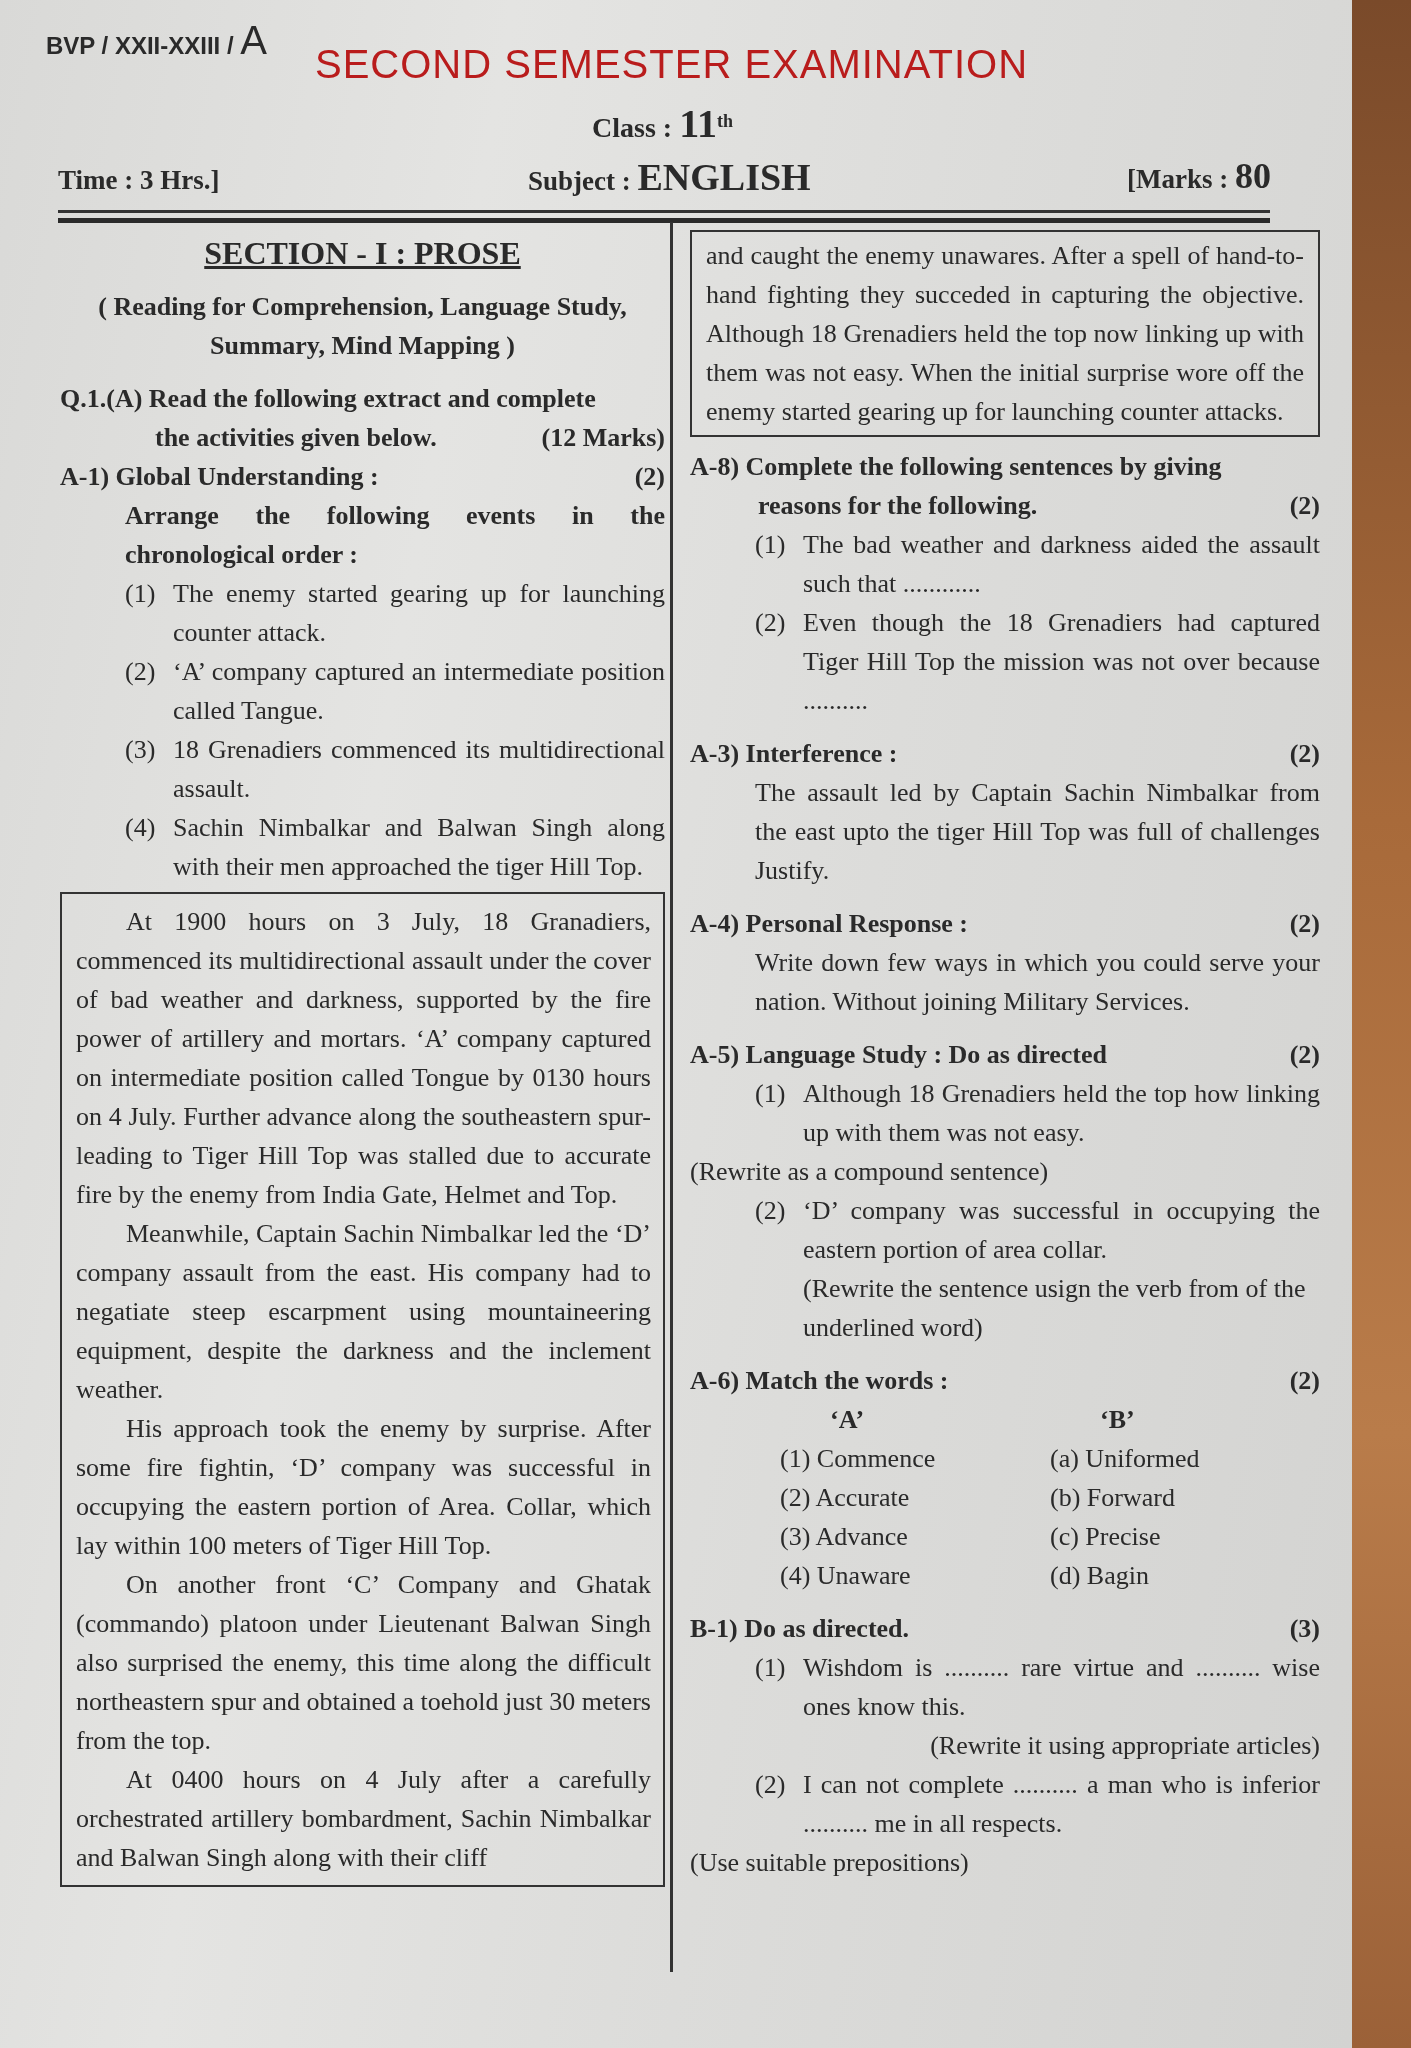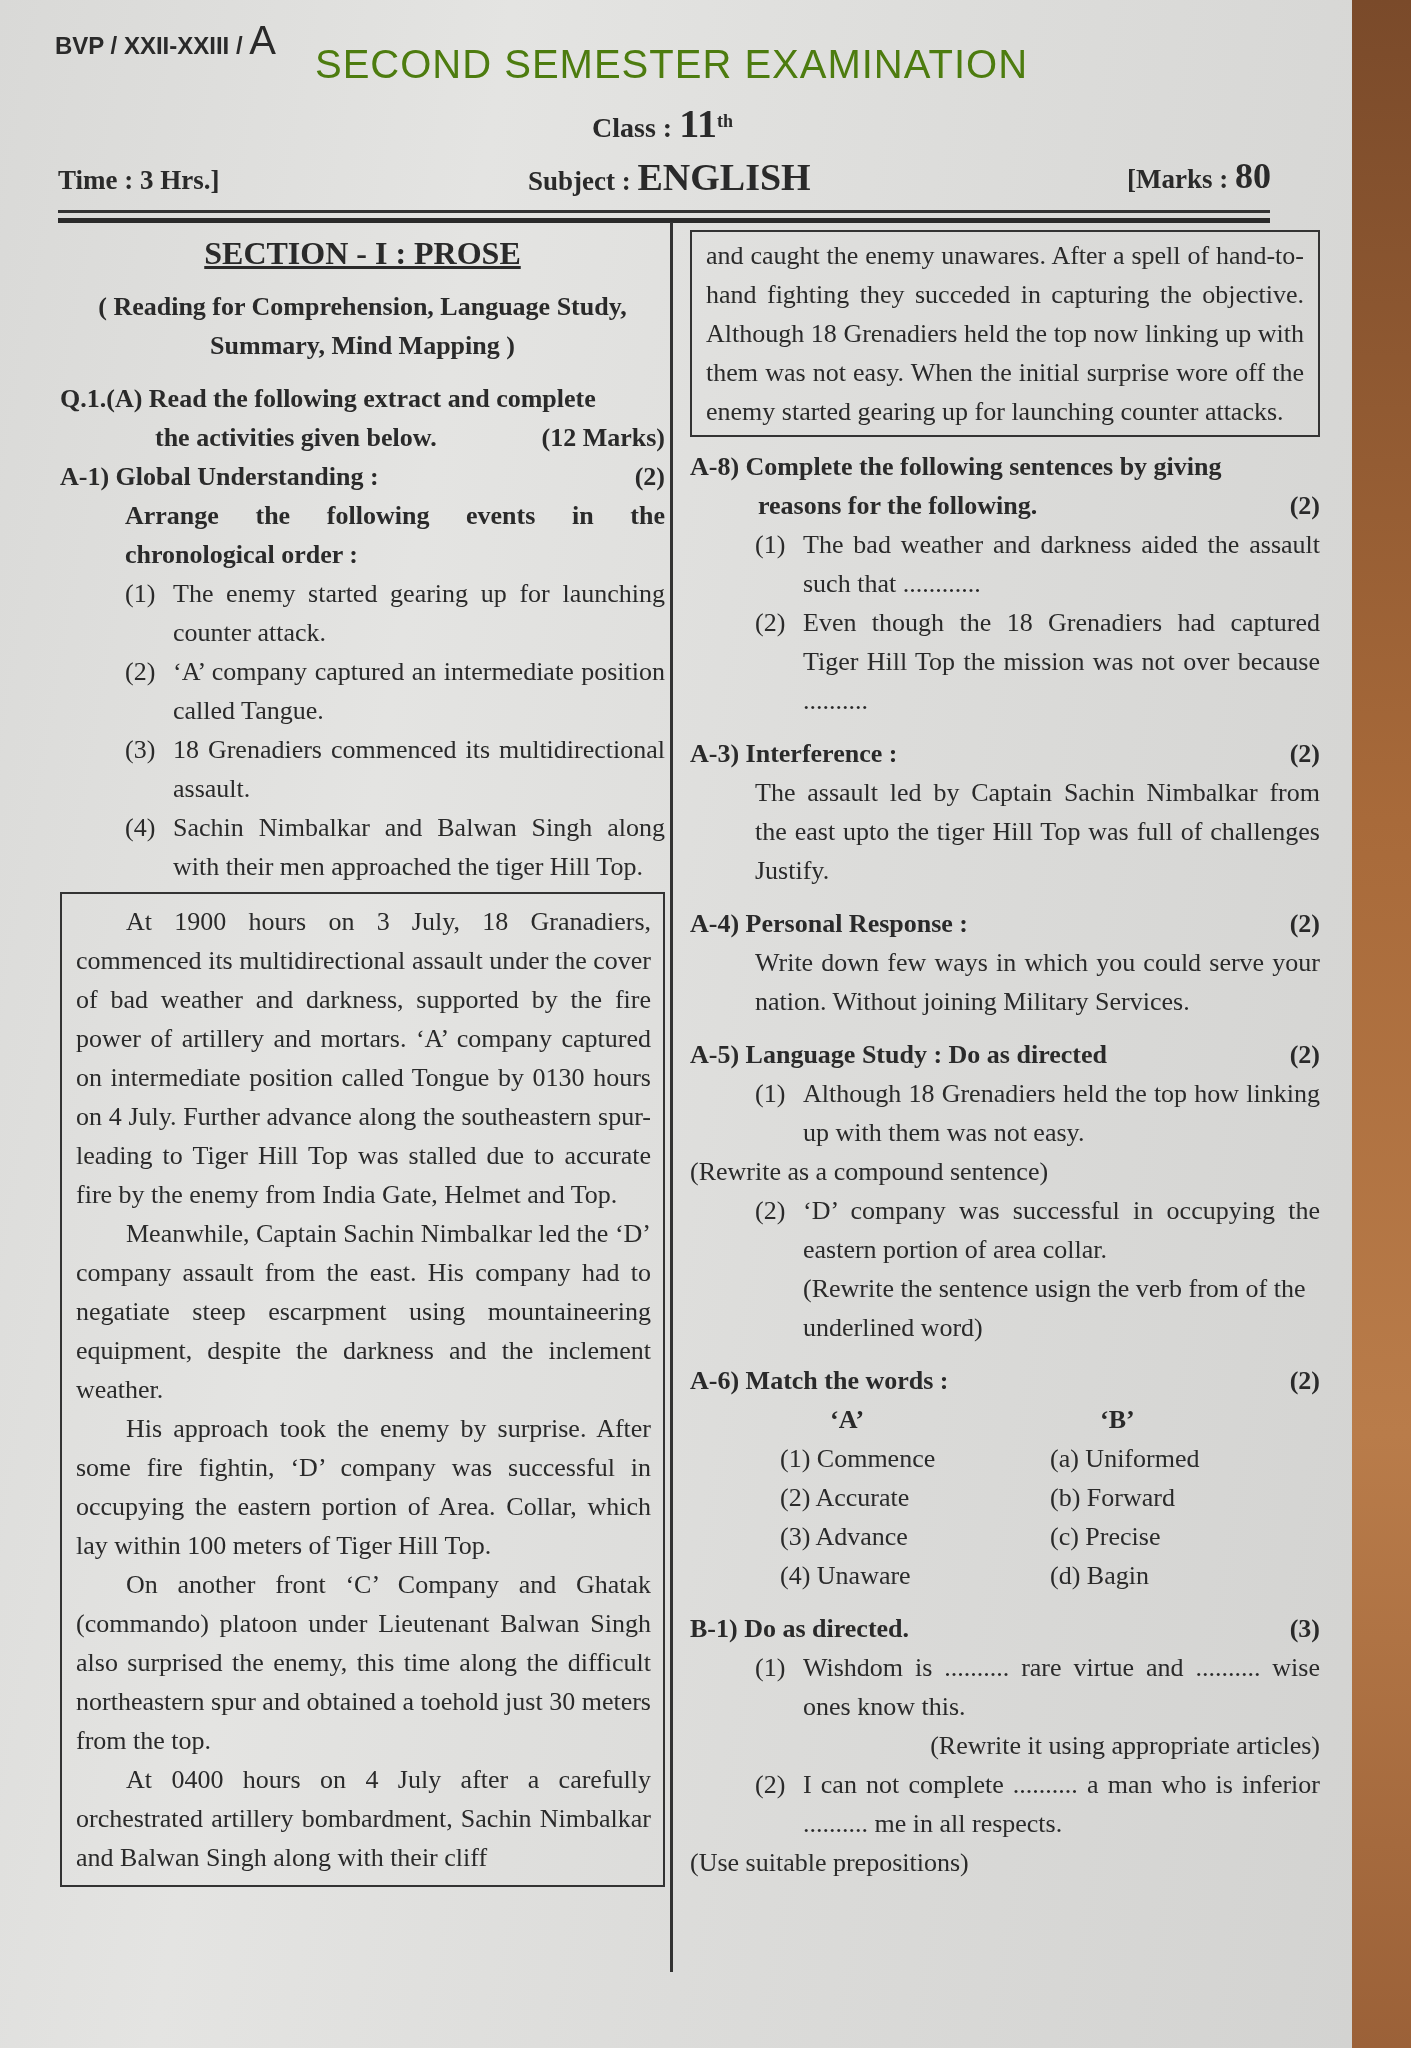--- a/index.html
+++ b/index.html
@@ -7,23 +7,23 @@
     width:1411px; height:2048px; overflow:hidden; position:relative;
     background: linear-gradient(180deg,#7a4a2a 0%,#a86a3a 40%,#b97c4a 70%,#9b6138 100%);
     font-family: "Liberation Serif", serif;
     color:#2a2a2a;
   }
   .paper {
     position:absolute; left:0; top:0; width:1352px; height:2048px;
     background: linear-gradient(100deg,#d9d9d7 0%,#e4e4e2 30%,#dcdcda 60%,#d3d3d1 100%);
   }
   .abs { position:absolute; }
-  .code { left:55px; top:18px; font-family:"Liberation Sans", sans-serif; font-size:24px; font-weight:bold; }
+  .code { left:46px; top:18px; font-family:"Liberation Sans", sans-serif; font-size:24px; font-weight:bold; }
   .code .big { font-size:40px; font-weight:normal; }
-  .title { left:315px; top:42px; font-family:"Liberation Sans", sans-serif; font-size:40px; letter-spacing:1px; color:#4d7c0f; }
+  .title { left:315px; top:42px; font-family:"Liberation Sans", sans-serif; font-size:40px; letter-spacing:1px; color:#b91c1c; }
   .classline { left:592px; top:100px; font-size:28px; font-weight:bold; }
   .classline .num { font-size:40px; }
   .classline sup { font-size:18px; }
   .time { left:58px; top:165px; font-size:27px; font-weight:bold; }
   .subject { left:528px; top:155px; font-size:27px; font-weight:bold; }
   .subject .val { font-size:38px; }
   .marks { left:1127px; top:155px; font-size:27px; font-weight:bold; }
   .marks .val { font-size:36px; }
   .rule1 { left:58px; top:210px; width:1212px; height:3px; background:#333; }
   .rule2 { left:58px; top:218px; width:1212px; height:5px; background:#2a2a2a; }

